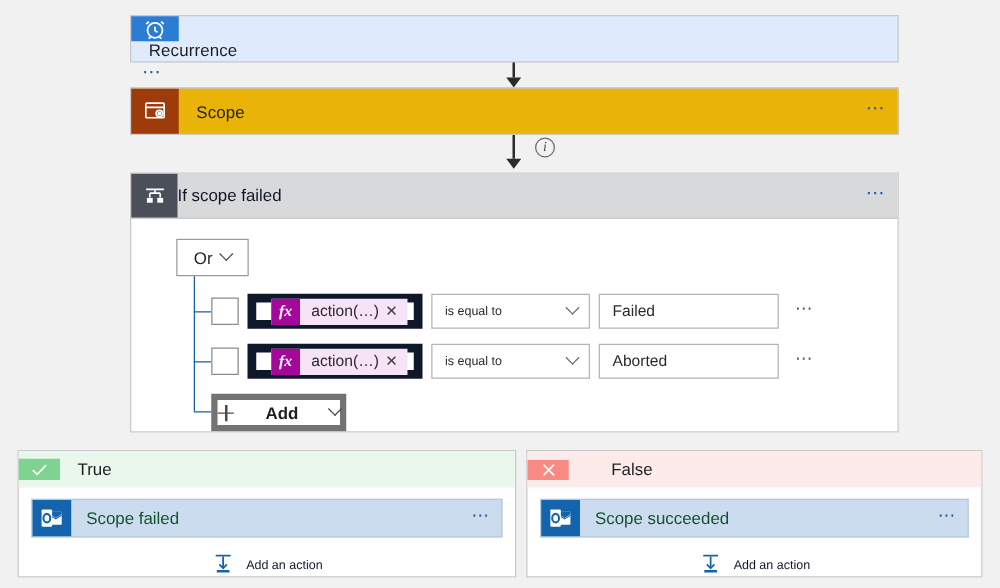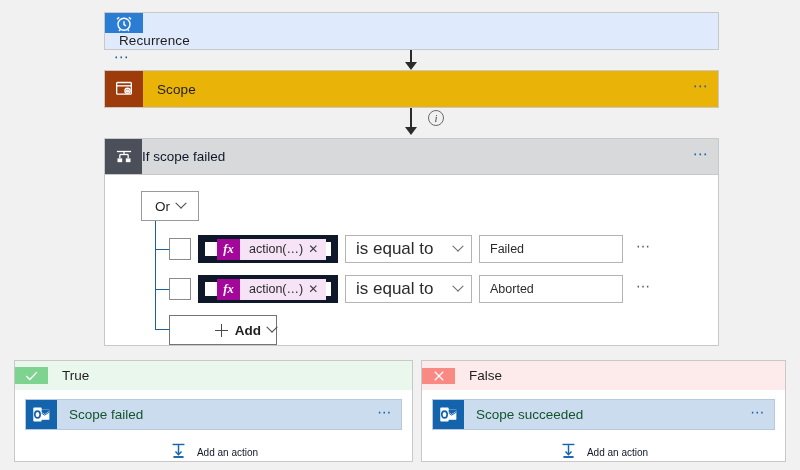--- a/index.html
+++ b/index.html
@@ -163,41 +163,41 @@
     padding: 0 5px 0 9px; font-size: 12.5px; color: #2b2b2b;
   }
   .token .token-x {
     padding-right: 8px; font-size: 12px; color: #3d3d3d; cursor: pointer;
   }
   .op-select {
     width: 127px; height: 28px;
     border: 1px solid #b4b4b4; background: #fff;
     display: flex; align-items: center; justify-content: space-between;
     padding: 0 9px 0 10px;
-    font-size: 17px; color: #2b2b2b;
+    font-size: 10px; color: #2b2b2b;
     cursor: pointer;
   }
   .value-field {
     width: 144px; height: 28px;
     border: 1px solid #b4b4b4; background: #fff;
     display: flex; align-items: center; padding-left: 10px;
     font-size: 12.5px; color: #2b2b2b;
     cursor: text;
   }
   .row-ellipsis {
     color: #5a5a5a; font-size: 14px; letter-spacing: 1.5px;
     padding: 0 0 6px 6px; cursor: pointer;
   }
 
   
   #add-condition-button {
     position: absolute; left: 64px; top: 140px;
     width: 108px; height: 30px;
-    border: 1px solid #737373; background: #fff;
-    display: flex; align-items: center; justify-content: flex-end;
+    border: 5px solid #737373; background: #fff;
+    display: flex; align-items: center; justify-content: space-between;
     gap: 7px; cursor: pointer;
   }
   #add-condition-button .plus {
     position: relative; width: 13px; height: 13px;
   }
   #add-condition-button .plus:before,
   #add-condition-button .plus:after {
     content: ""; position: absolute; background: #4a4a4a;
   }
   #add-condition-button .plus:before { left: 0; top: 6px; width: 13px; height: 1.5px; }
@@ -209,21 +209,21 @@
     position: absolute; top: 360px;
     border: 1px solid #c8c8c8; background: #fff;
     height: 102px;
   }
   #branch-true { left: 14px; width: 399px; }
   #branch-false { left: 421px; width: 365px; }
   .branch-header {
     height: 29px; display: flex; align-items: center;
   }
   #branch-true .branch-header { background: #e9f7ed; }
-  #branch-false .branch-header { background: #fdebeb; }
+  #branch-false .branch-header { background: #fdebeb; gap: 20px; }
   .branch-badge {
     width: 33px; min-width: 33px;
     display: flex; align-items: center; justify-content: center;
   }
   #branch-true .branch-badge { background: #7ed391; }
   #branch-false .branch-badge { background: #f98983; }
   .branch-label {
     display: flex; align-items: center; padding-left: 14px;
     font-size: 13.5px; color: #1f1f1f;
   }

